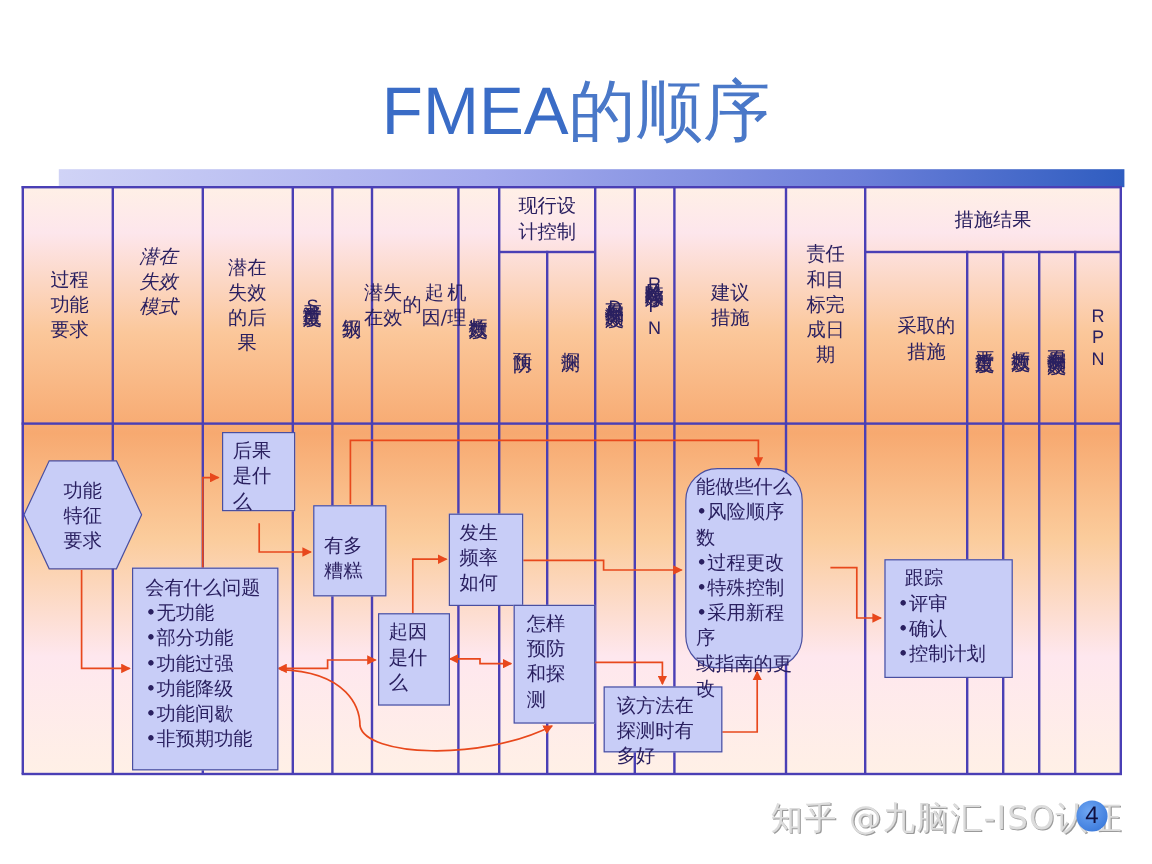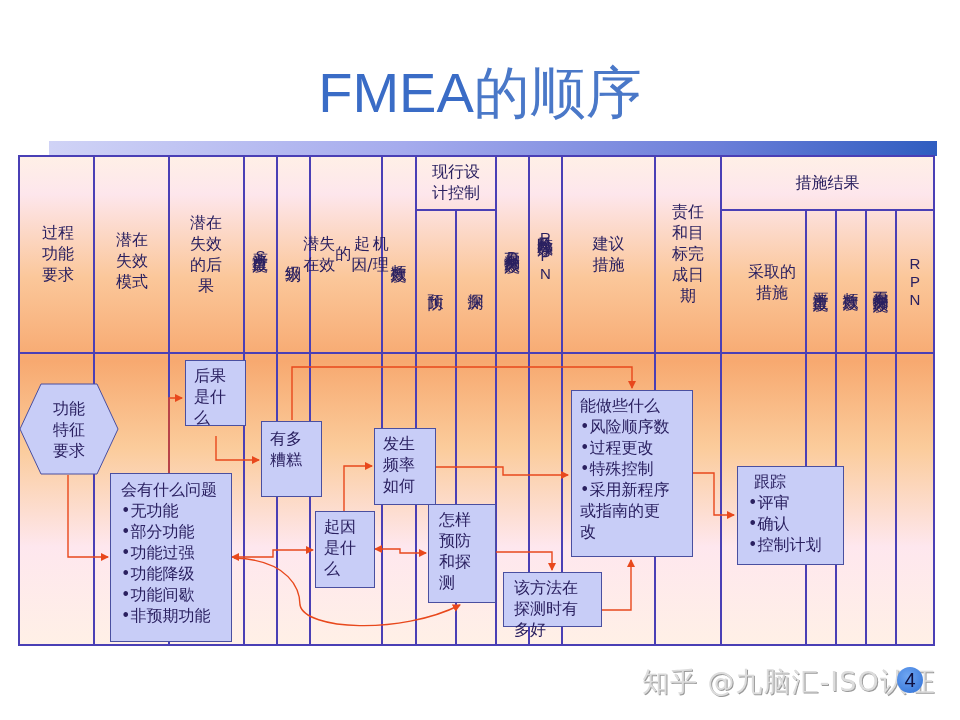--- a/index.html
+++ b/index.html
@@ -64,21 +64,21 @@
   <div class="vline" style="left:805px;top:209px;height:436px;"></div>
   <div class="vline" style="left:835px;top:209px;height:436px;"></div>
   <div class="vline" style="left:865px;top:209px;height:436px;"></div>
   <div class="vline" style="left:895px;top:209px;height:436px;"></div>
   <div class="vline" style="left:933px;top:155px;height:490px;"></div>
 </div>
 
 <div class="hcell" style="left:38px;top:155px;width:40px;height:197px;">
   <span style="width:36px;display:block;">过程功能要求</span>
 </div>
-<div class="hcell" style="left:112px;top:172px;width:40px;height:177px;">
+<div class="hcell" style="left:112px;top:146px;width:40px;height:177px;font-style:italic;">
   <span style="width:36px;display:block;">潜在失效模式</span>
 </div>
 <div class="hcell" style="left:186px;top:155px;width:40px;height:197px;">
   <span style="width:36px;display:block;">潜在失效的后果</span>
 </div>
 <div class="hcell" style="left:245px;top:155px;width:31px;height:197px;flex-direction:column;">
   <span class="v">严重度数</span>
   <span class="sans">S</span>
 </div>
 <div class="hcell" style="left:278px;top:155px;width:31px;height:197px;">
@@ -188,21 +188,21 @@
     <li>非预期功能</li>
   </ul>
 </div>
 
 <div class="box" style="left:185px;top:360px;width:61px;height:66px;">
   <div>后果</div>
   <div>是什</div>
   <div>么</div>
 </div>
 
-<div class="box" style="left:261px;top:421px;width:61px;height:76px;padding-top:6px;">
+<div class="box" style="left:261px;top:421px;width:61px;height:76px;padding-top:22px;">
   <div>有多</div>
   <div>糟糕</div>
 </div>
 
 <div class="box" style="left:315px;top:511px;width:60px;height:77px;">
   <div>起因</div>
   <div>是什</div>
   <div>么</div>
 </div>
 
@@ -218,21 +218,21 @@
   <div>和探</div>
   <div>测</div>
 </div>
 
 <div class="box" style="left:503px;top:572px;width:99px;height:55px;padding-left:10px;">
   <div>该方法在</div>
   <div>探测时有</div>
   <div>多好</div>
 </div>
 
-<div class="box" style="left:571px;top:390px;width:122px;height:167px;">
+<div class="box" style="left:571px;top:390px;width:98px;height:167px;border-radius:27px;">
   <div>能做些什么</div>
   <ul>
     <li>风险顺序数</li>
     <li>过程更改</li>
     <li>特殊控制</li>
     <li>采用新程序</li>
   </ul>
   <div>或指南的更</div>
   <div>改</div>
 </div>

